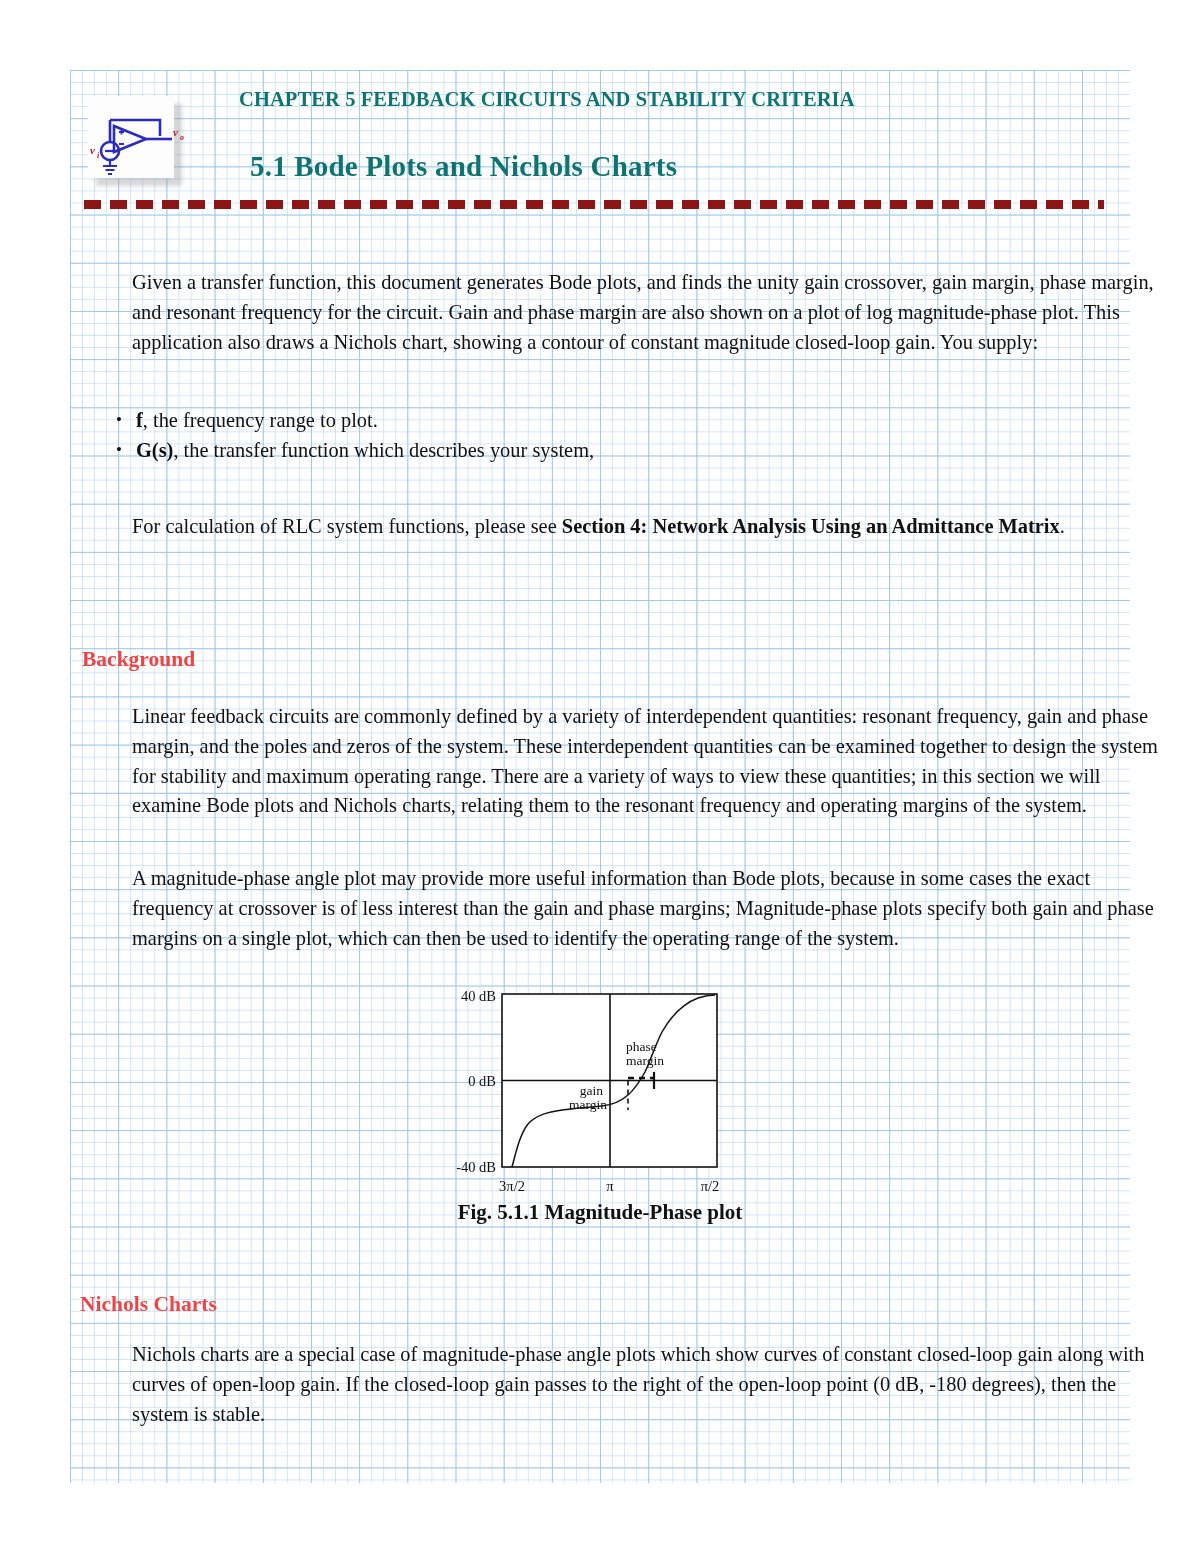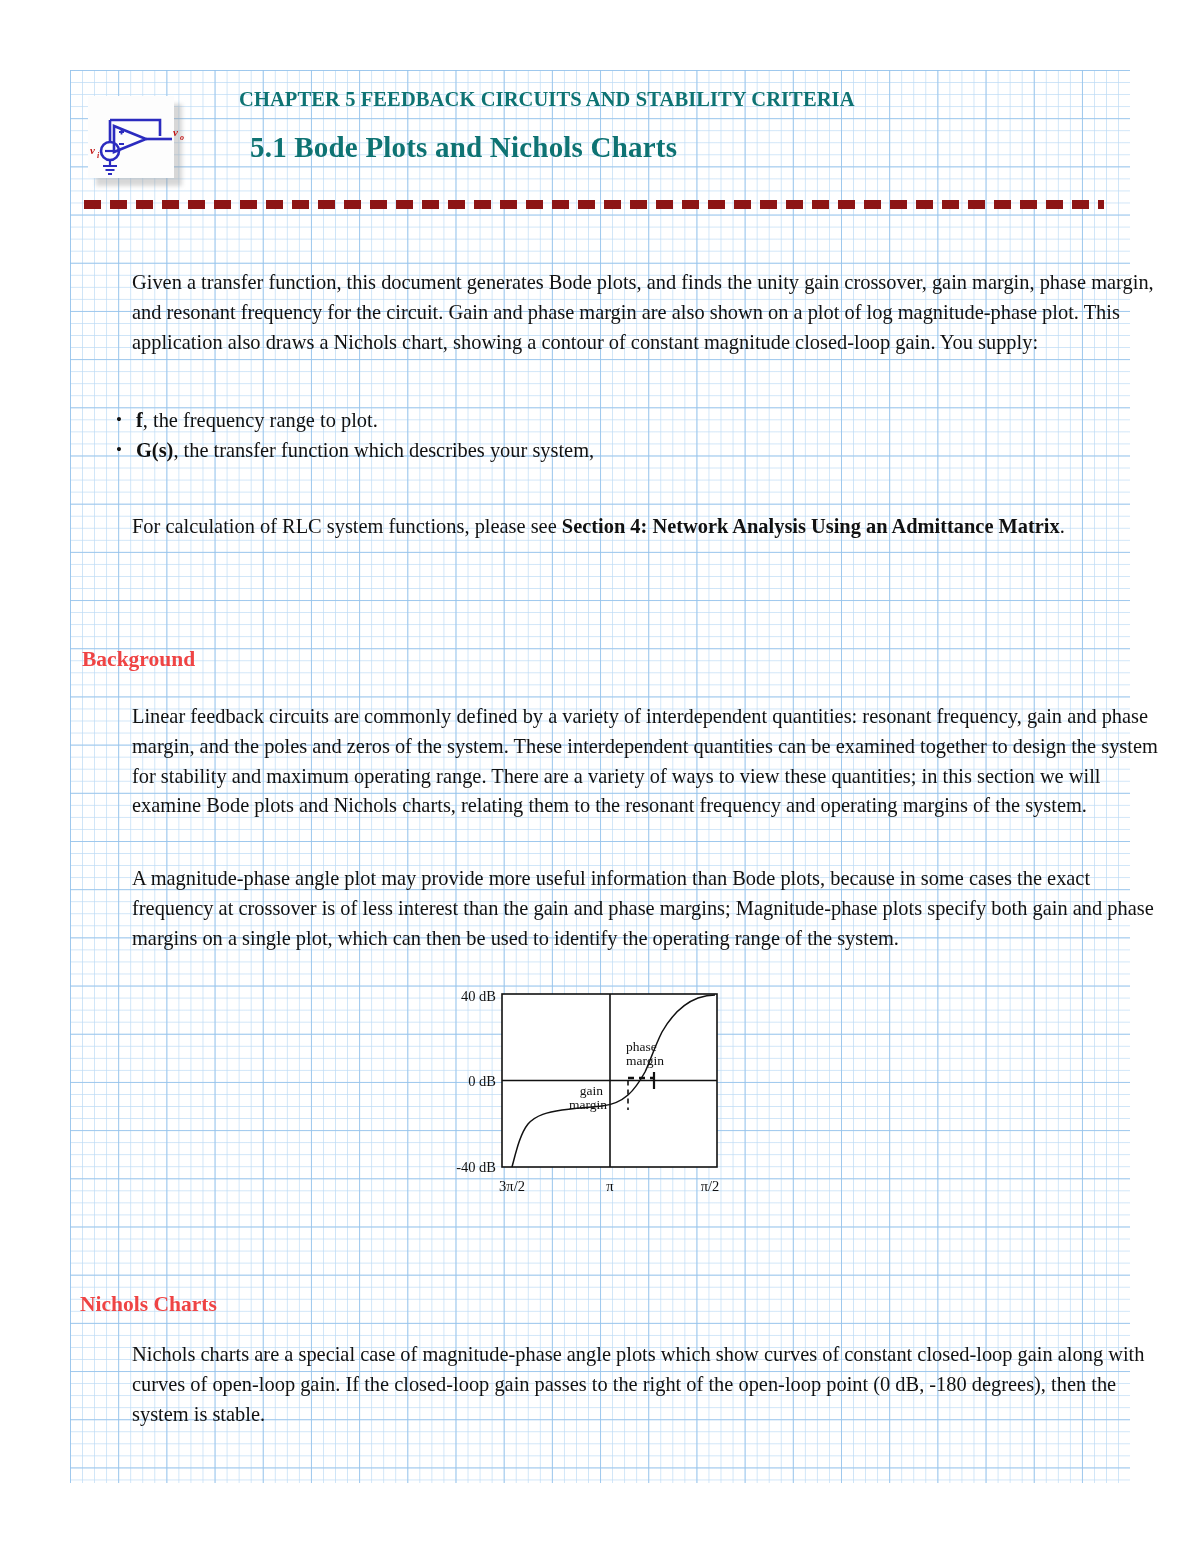--- a/index.html
+++ b/index.html
@@ -44,21 +44,21 @@
   }
   .logo svg{position:absolute;left:0;top:0;}
 
   .chapter-title{
     position:absolute;left:239px;top:88px;width:830px;
     font-family:"Liberation Serif", serif;
     font-weight:bold;font-size:20.5px;letter-spacing:0.1px;
     color:#0e7373;white-space:nowrap;
   }
   .section-title{
-    position:absolute;left:250px;top:131px;width:830px;
+    position:absolute;left:250px;top:150px;width:830px;
     font-family:"Liberation Serif", serif;
     font-weight:bold;font-size:29px;letter-spacing:0.2px;
     color:#0e7373;white-space:nowrap;
   }
   .divider{
     position:absolute;left:84px;top:200px;width:1020px;height:9px;
     background-image:repeating-linear-gradient(
       to right,
       #8d1515 0px,#8d1515 17px,
       rgba(0,0,0,0) 17px, rgba(0,0,0,0) 26px);
@@ -194,18 +194,19 @@
       <line x1="214" y1="90" x2="214" y2="107" stroke="#111111" stroke-width="2.2"></line>
 
       <text x="186" y="69" font-family="Liberation Serif, serif" font-size="13.5" fill="#111">phase</text>
       <text x="186" y="83" font-family="Liberation Serif, serif" font-size="13.5" fill="#111">margin</text>
 
       <text x="163" y="113" text-anchor="end" font-family="Liberation Serif, serif" font-size="13.5" fill="#111">gain</text>
       <text x="167" y="127" text-anchor="end" font-family="Liberation Serif, serif" font-size="13.5" fill="#111">margin</text>
     </svg>
   </div>
 
+  <div class="figcaption">Fig. 5.1.1 Magnitude-Phase plot</div>
 
   <div class="heading" style="left:80px;top:1292px;">Nichols Charts</div>
 
   <div class="para" style="left:84px;top:1340px;width:1040px;">Nichols charts are a special case of magnitude-phase angle plots which show curves of constant closed-loop gain along with curves of open-loop gain.  If the closed-loop gain passes to the right of the open-loop point (0 dB, -180 degrees), then the system is stable.</div>
 
 </div>
 
 </body></html>

